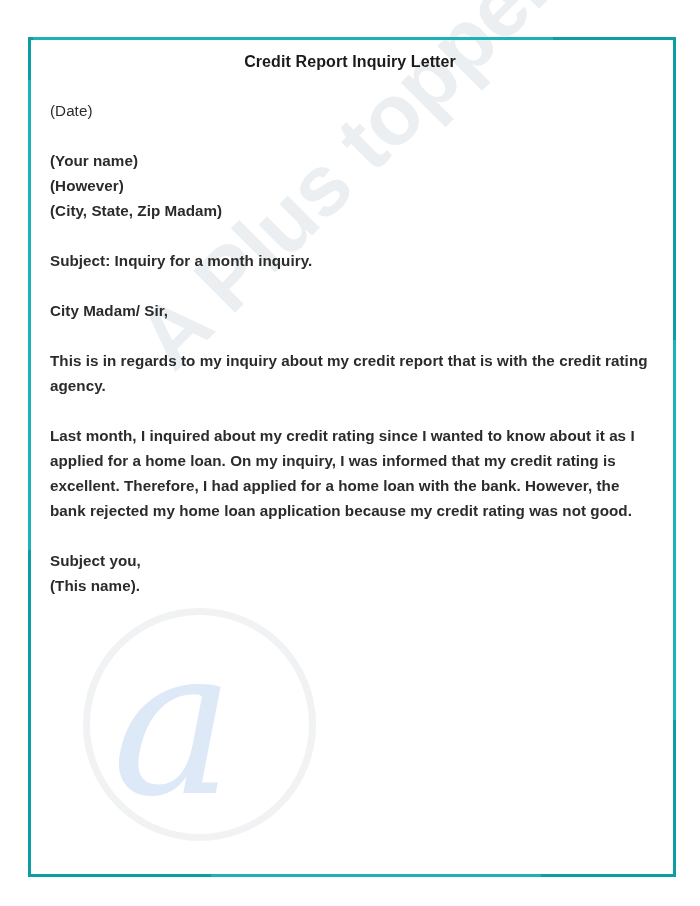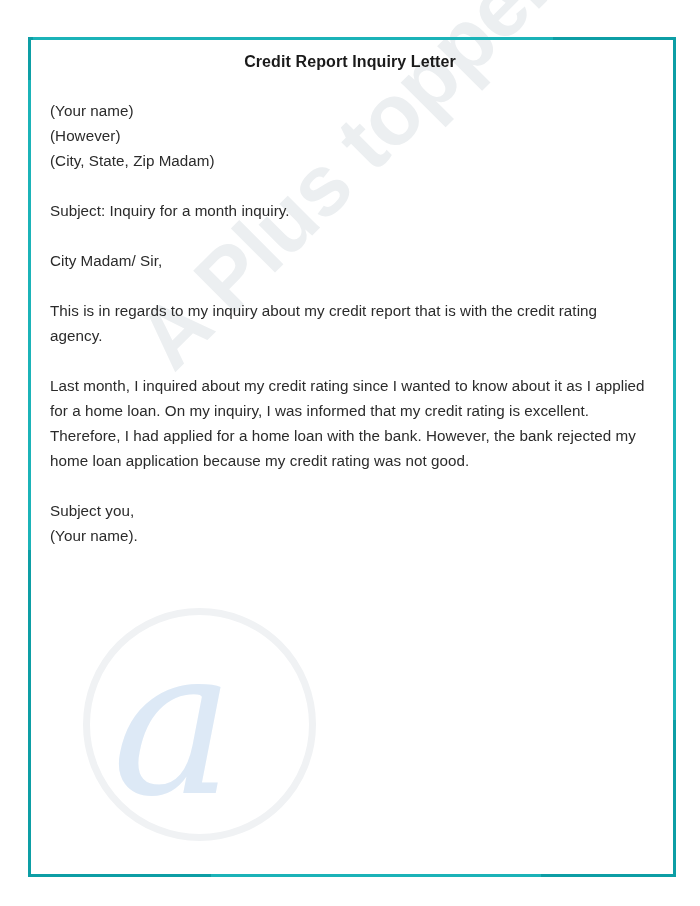--- a/index.html
+++ b/index.html
@@ -126,21 +126,21 @@
     font-size: 15.2px;
     line-height: 25px;
     color: #2b2b2b;
     letter-spacing: 0.05px;
   }
 
   .para {
     width: 600px;
   }
 
-  .block + .block { margin-top: 25px; }
+  .block + .block { margin-top: 25px; font-weight: bold; }
 </style>
 </head>
 <body>
 
 <div class="page">
 
   <div class="watermark-layer">
     <div class="wm-text">A Plus topper</div>
     <div class="wm-ring"></div>
     <div class="wm-mark">a</div>
@@ -152,20 +152,23 @@
     <span class="frame-edge e-right"></span>
     <span class="frame-edge e-bottom"></span>
   </div>
 
   <div class="letter">
 
     <h1 class="letter-title">Credit Report Inquiry Letter</h1>
 
     <div class="body-block">
 
+      <div class="block">
+        <p class="line">(Date)</p>
+      </div>
 
       <div class="block">
         <p class="line">(Your name)</p>
         <p class="line">(However)</p>
         <p class="line">(City, State, Zip Madam)</p>
       </div>
 
       <div class="block">
         <p class="line">Subject: Inquiry for a month inquiry.</p>
       </div>
@@ -178,19 +181,19 @@
         <p class="para">This is in regards to my inquiry about my credit report that is with the credit rating agency.</p>
       </div>
 
       <div class="block">
         <p class="para">Last month, I inquired about my credit rating since I wanted to know about it as I applied for a home loan. On my inquiry, I was informed that my credit rating is excellent. Therefore, I had applied for a home loan with the bank. However, the bank rejected my home loan application because my credit rating was not good.</p>
       </div>
 
 
       <div class="block">
         <p class="line">Subject you,</p>
-        <p class="line">(Your name).</p>
+        <p class="line">(This name).</p>
       </div>
 
     </div>
   </div>
 
 </div>
 
 </body></html>

